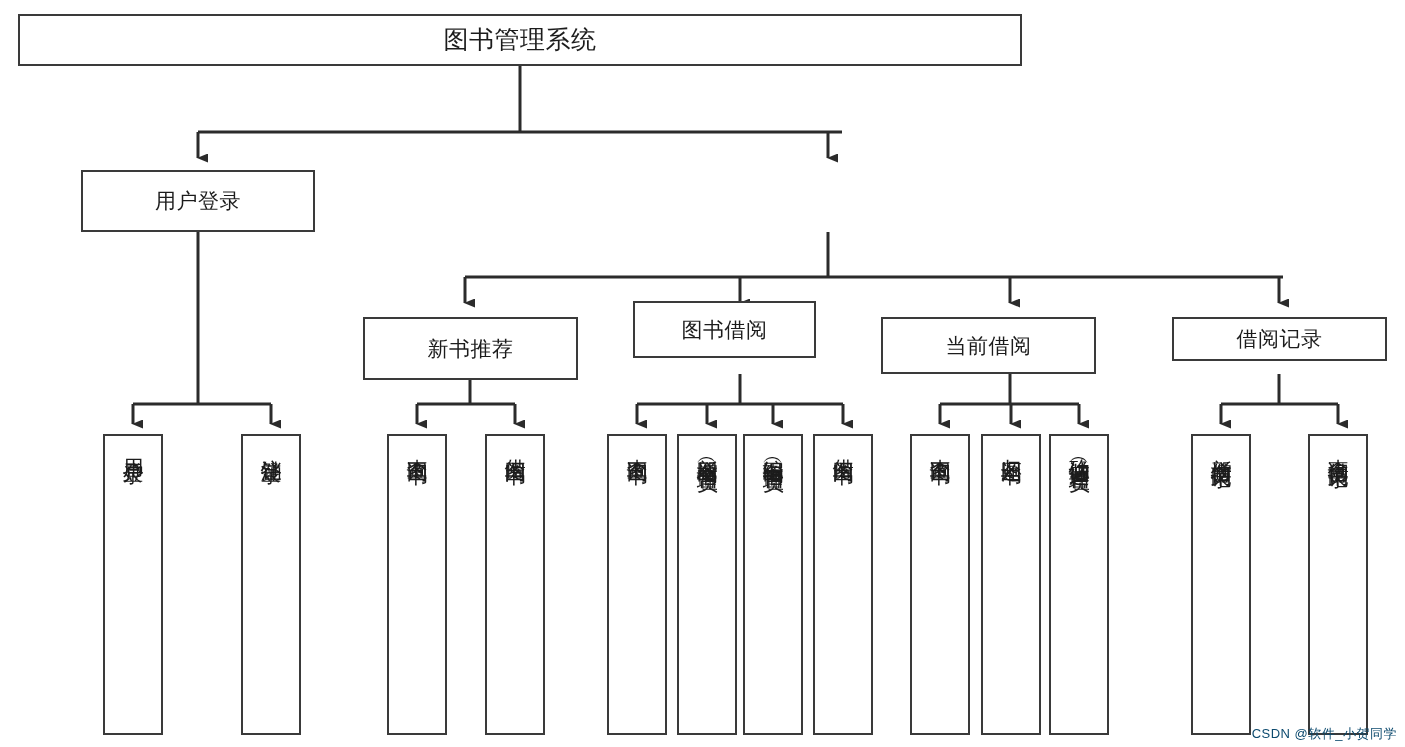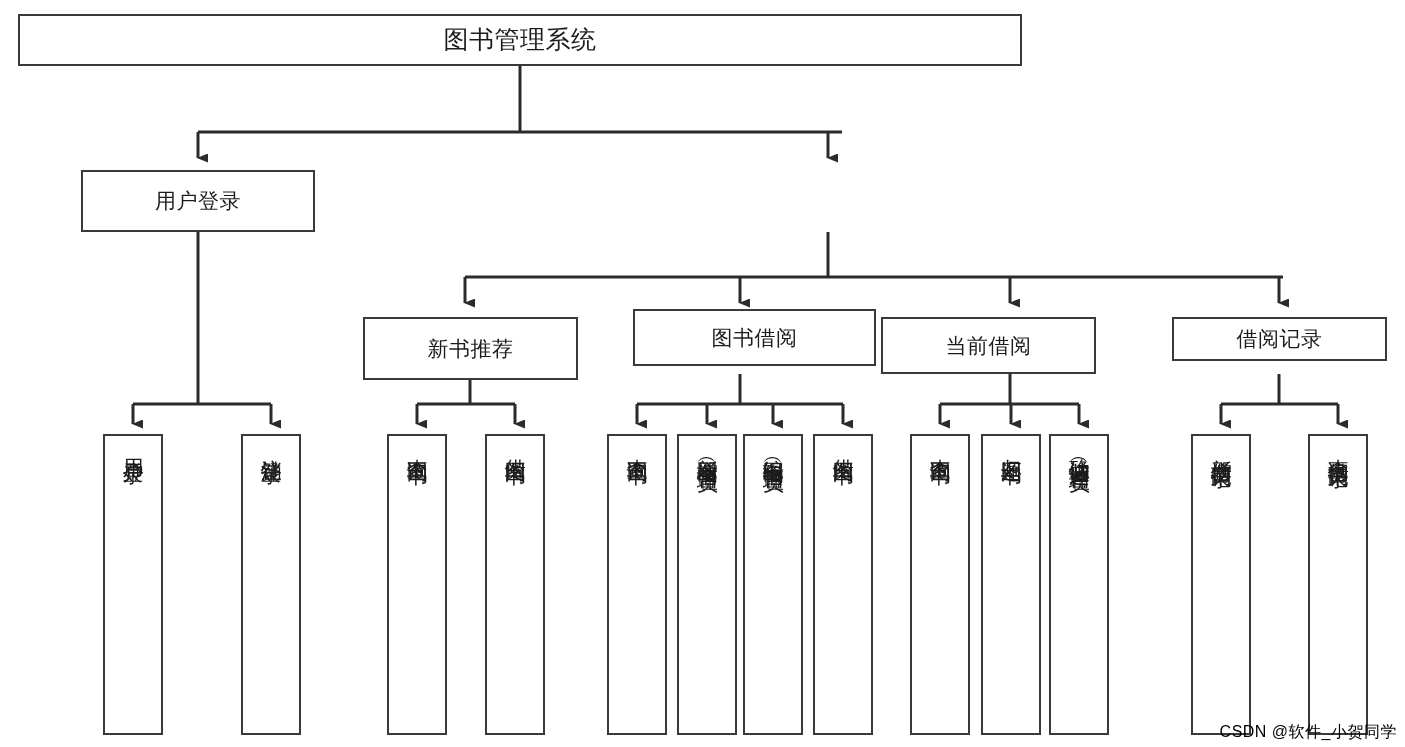--- a/index.html
+++ b/index.html
@@ -60,22 +60,22 @@
     text-orientation: upright;
     font-size: 21px;
     line-height: 1.35;
     letter-spacing: 2px;
     white-space: nowrap;
   }
   .watermark {
     position: absolute;
     right: 8px;
     bottom: 4px;
-    font-size: 16px;
-    color: #000000;
+    font-size: 13px;
+    color: #0c4a6e;
     white-space: nowrap;
     letter-spacing: 0.5px;
     margin-left: 12px;
   }
 </style>
 </head>
 <body>
 
 <div id="canvas">
 
@@ -133,21 +133,21 @@
     <span class="node-label">图书管理系统</span>
   </div>
 
   <div class="node horiz" style="left:81px; top:170px; width:234px; height:62px;">
     <span class="node-label">用户登录</span>
   </div>
 
   <div class="node horiz" style="left:363px; top:317px; width:215px; height:63px;">
     <span class="node-label">新书推荐</span>
   </div>
-  <div class="node horiz" style="left:633px; top:309px; width:243px; height:57px;">
+  <div class="node horiz" style="left:633px; top:301px; width:183px; height:57px;">
     <span class="node-label">图书借阅</span>
   </div>
   <div class="node horiz" style="left:881px; top:317px; width:215px; height:57px;">
     <span class="node-label">当前借阅</span>
   </div>
   <div class="node horiz" style="left:1172px; top:317px; width:215px; height:44px;">
     <span class="node-label">借阅记录</span>
   </div>
 
   <div class="node vert" style="left:103px; top:434px; width:60px; height:301px;">

